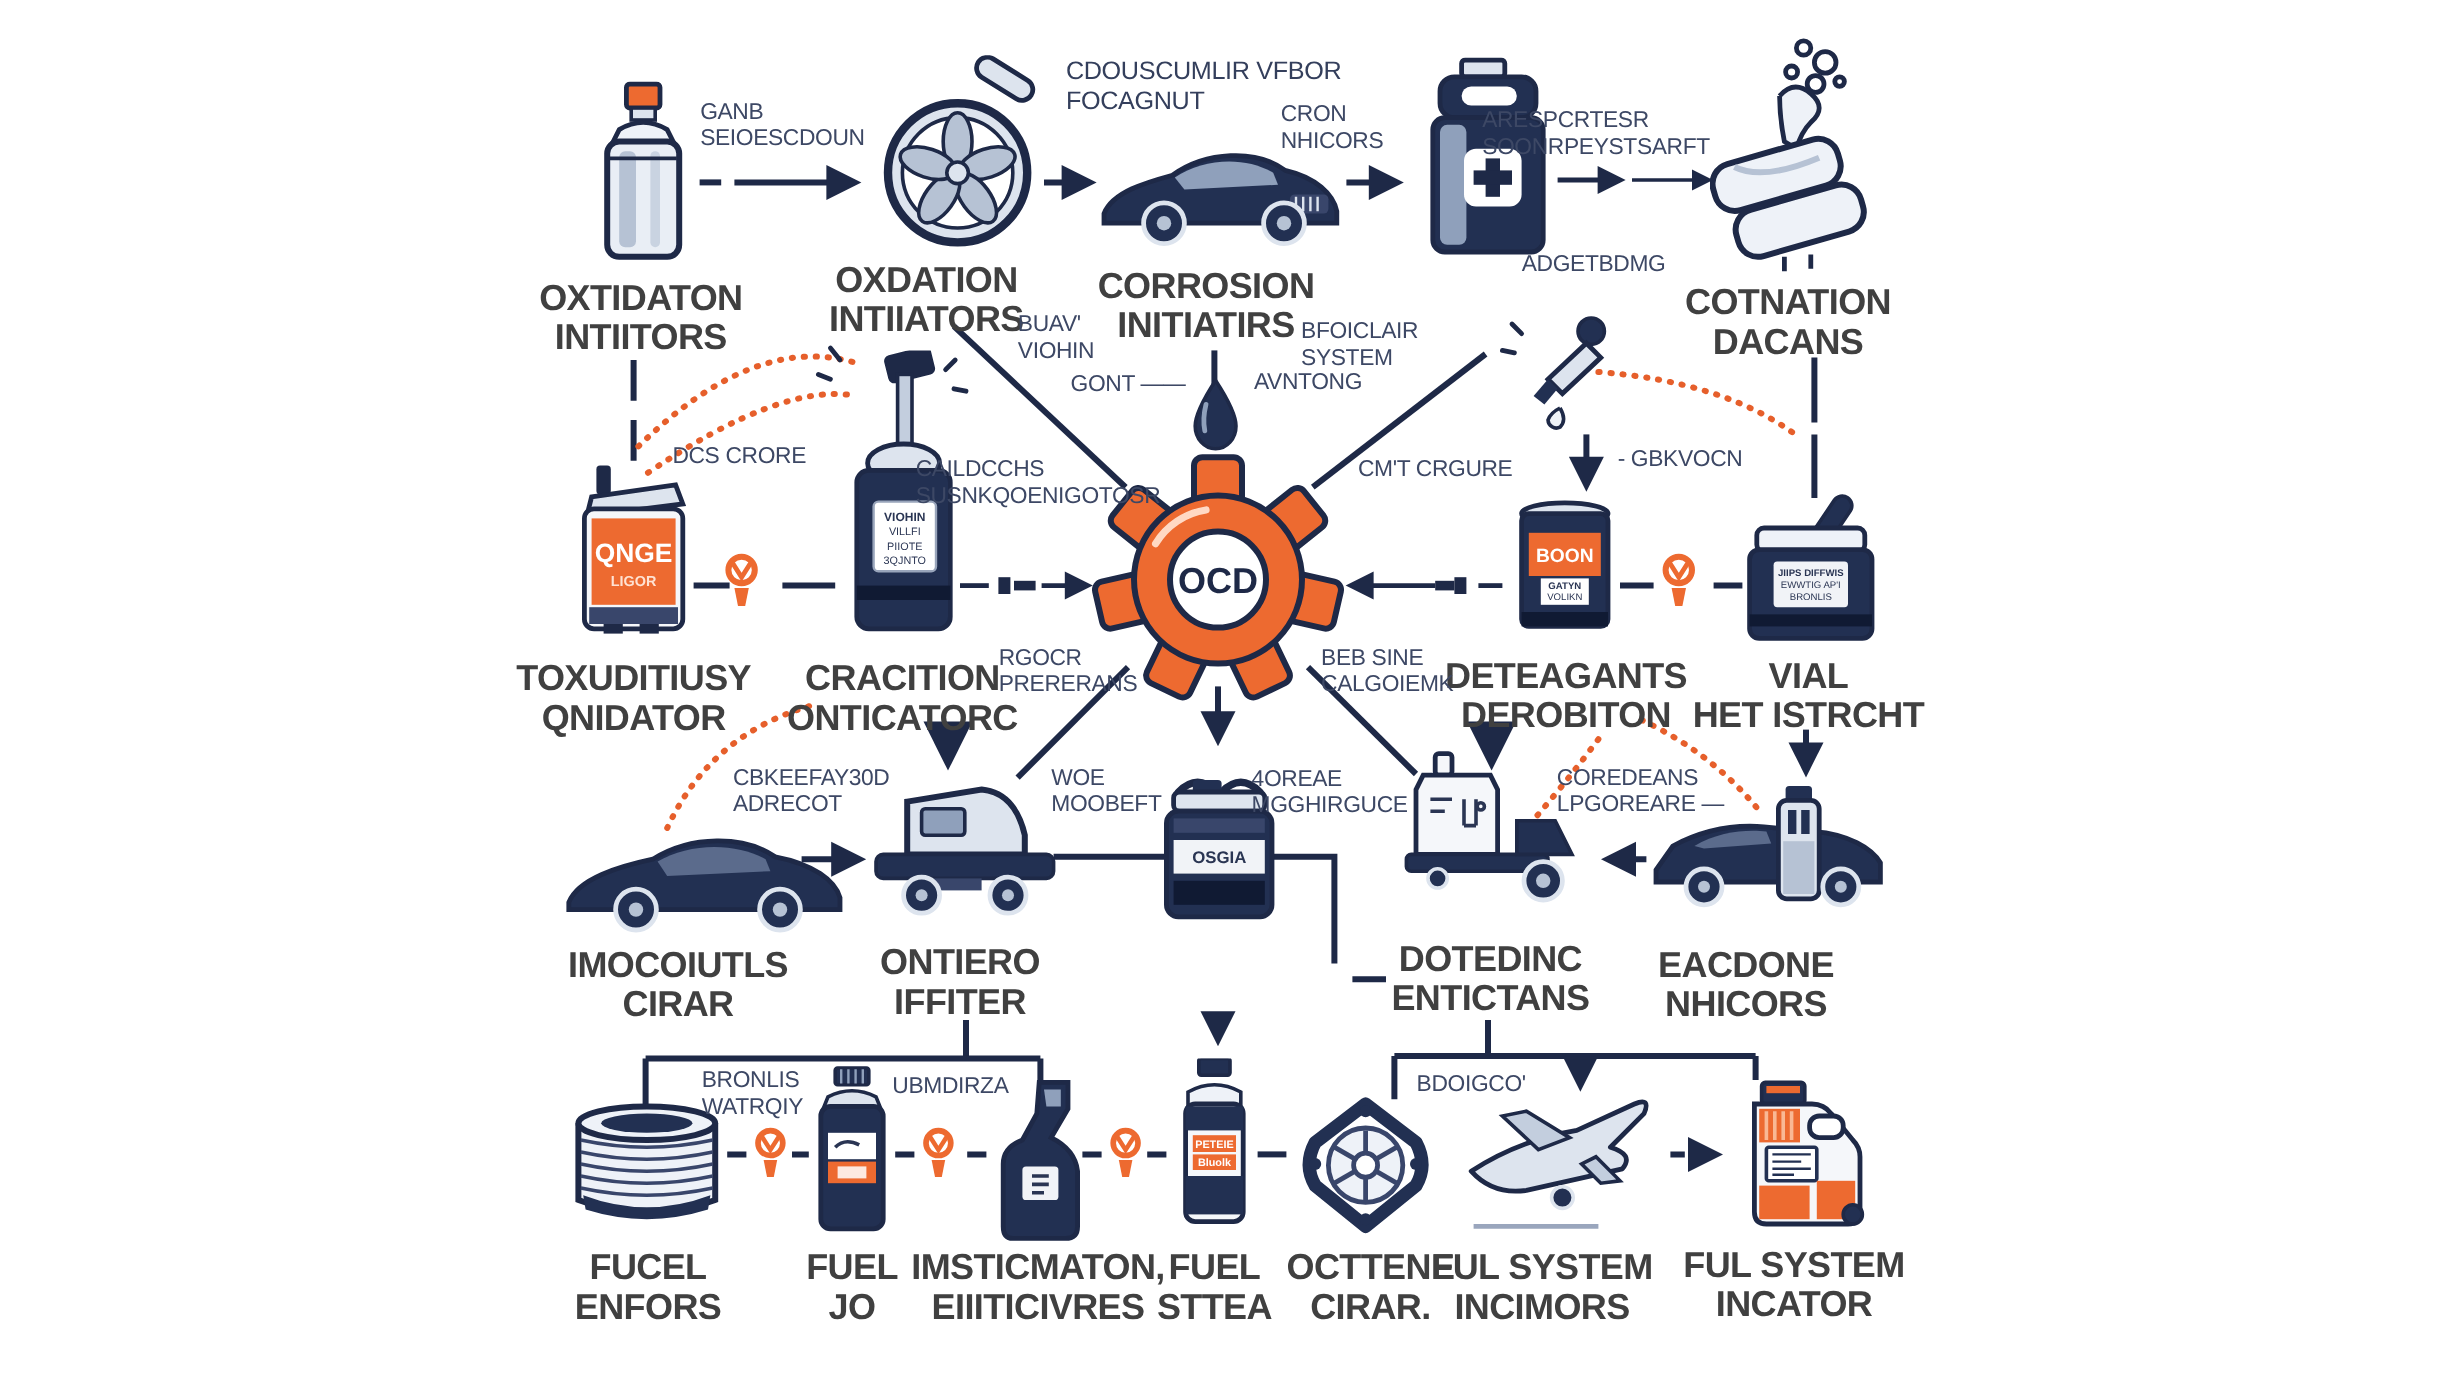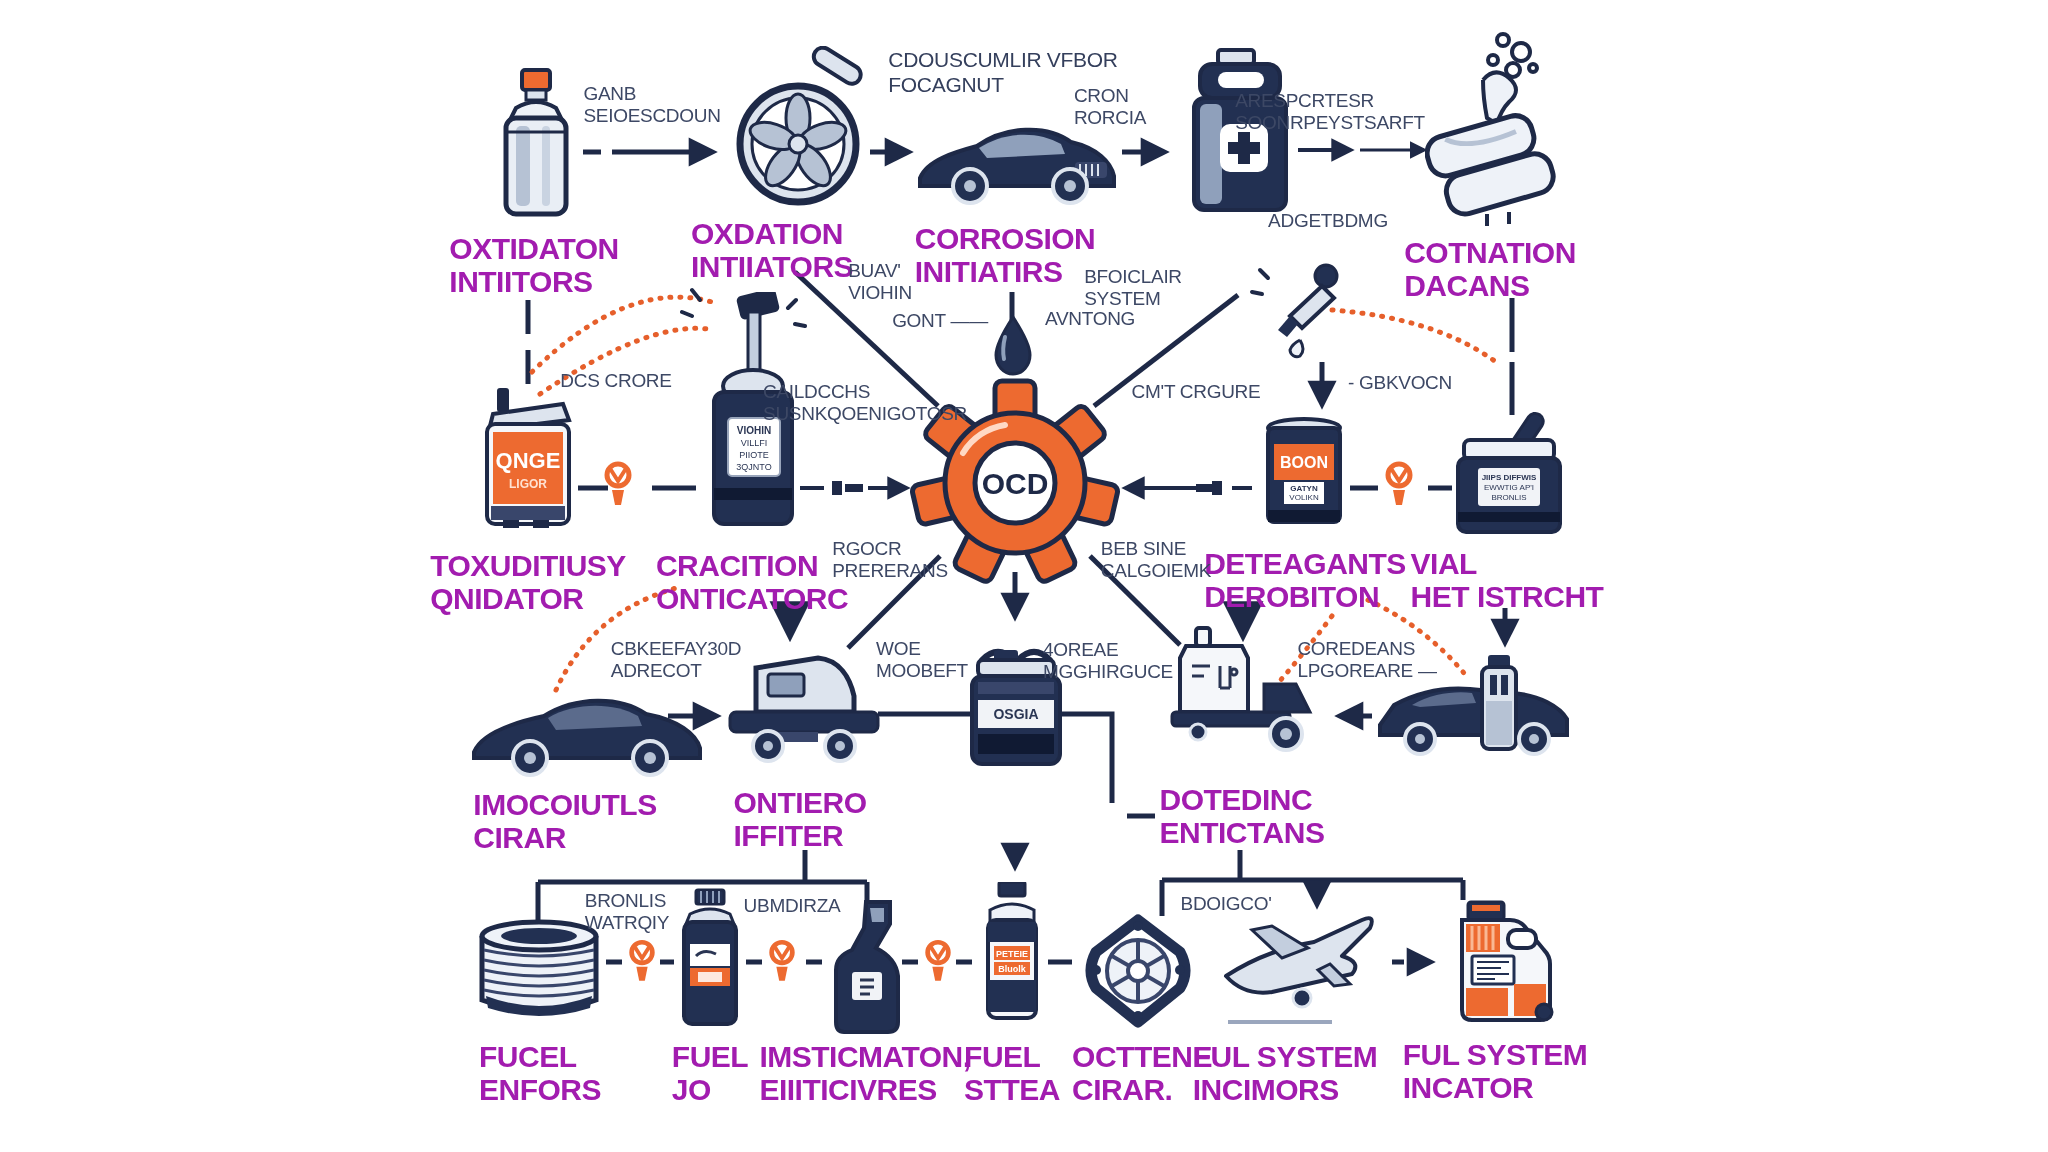--- a/index.html
+++ b/index.html
@@ -1,19 +1,19 @@
 <!DOCTYPE html>
 <html><head>
 <meta charset="utf-8">
 <style>
   html,body{margin:0;padding:0;background:#ffffff;}
   .canvas{position:relative;width:2048px;height:1152px;background:#ffffff;overflow:hidden;
           font-family:"Liberation Sans",sans-serif;}
-  .node-label{position:absolute;transform:translateX(-50%);font-weight:bold;
-          font-size:30px;line-height:1.1;color:#a21caf;white-space:pre-line;letter-spacing:-0.5px;}
+  .node-label{position:absolute;transform:translateX(-50%);text-align:center;font-weight:bold;
+          font-size:30px;line-height:1.1;color:#404040;white-space:pre-line;letter-spacing:-0.5px;}
   .ann{position:absolute;transform:translateX(-50%);text-align:left;font-weight:normal;
           font-size:19px;line-height:1.18;color:#3d4865;white-space:pre-line;letter-spacing:-0.3px;}
   .ann-lg{font-size:21px;color:#343f5c;}
   svg.icon{position:absolute;}
   .overlay{position:absolute;left:0;top:0;}
 </style>
 </head>
 <body>
 
 <div class="canvas">
@@ -417,41 +417,43 @@
   <div class="node-label" style="left:1305px;top:547px">DETEAGANTS
 DEROBITON</div>
   <div class="node-label" style="left:1507px;top:547px">VIAL
 HET ISTRCHT</div>
   <div class="node-label" style="left:565px;top:788px">IMOCOIUTLS
 CIRAR</div>
   <div class="node-label" style="left:800px;top:786px">ONTIERO
 IFFITER</div>
   <div class="node-label" style="left:1242px;top:783px">DOTEDINC
 ENTICTANS</div>
+  <div class="node-label" style="left:1455px;top:788px">EACDONE
+NHICORS</div>
   <div class="node-label" style="left:540px;top:1040px">FUCEL
 ENFORS</div>
   <div class="node-label" style="left:710px;top:1040px">FUEL
 JO</div>
   <div class="node-label" style="left:865px;top:1040px">IMSTICMATON,
 EIIITICIVRES</div>
   <div class="node-label" style="left:1012px;top:1040px">FUEL
 STTEA</div>
   <div class="node-label" style="left:1142px;top:1040px">OCTTENE
 CIRAR.</div>
   <div class="node-label" style="left:1285px;top:1040px">FUL SYSTEM
 INCIMORS</div>
   <div class="node-label" style="left:1495px;top:1038px">FUL SYSTEM
 INCATOR</div>
 
   <div class="ann" style="left:652px;top:83px">GANB
 SEIOESCDOUN</div>
   <div class="ann ann-lg" style="left:1003px;top:48px">CDOUSCUMLIR VFBOR
 FOCAGNUT</div>
   <div class="ann" style="left:1110px;top:85px">CRON
-RORCIA</div>
+NHICORS</div>
   <div class="ann" style="left:1330px;top:90px">ARESPCRTESR
 SOONRPEYSTSARFT</div>
   <div class="ann" style="left:1328px;top:210px">ADGETBDMG</div>
   <div class="ann" style="left:880px;top:260px">BUAV'
 VIOHIN</div>
   <div class="ann" style="left:616px;top:370px">DCS CRORE</div>
   <div class="ann" style="left:865px;top:381px">CAILDCCHS
 SUSNKQOENIGOTOSR</div>
   <div class="ann" style="left:940px;top:310px">GONT ——</div>
   <div class="ann" style="left:1090px;top:308px">AVNTONG</div>

